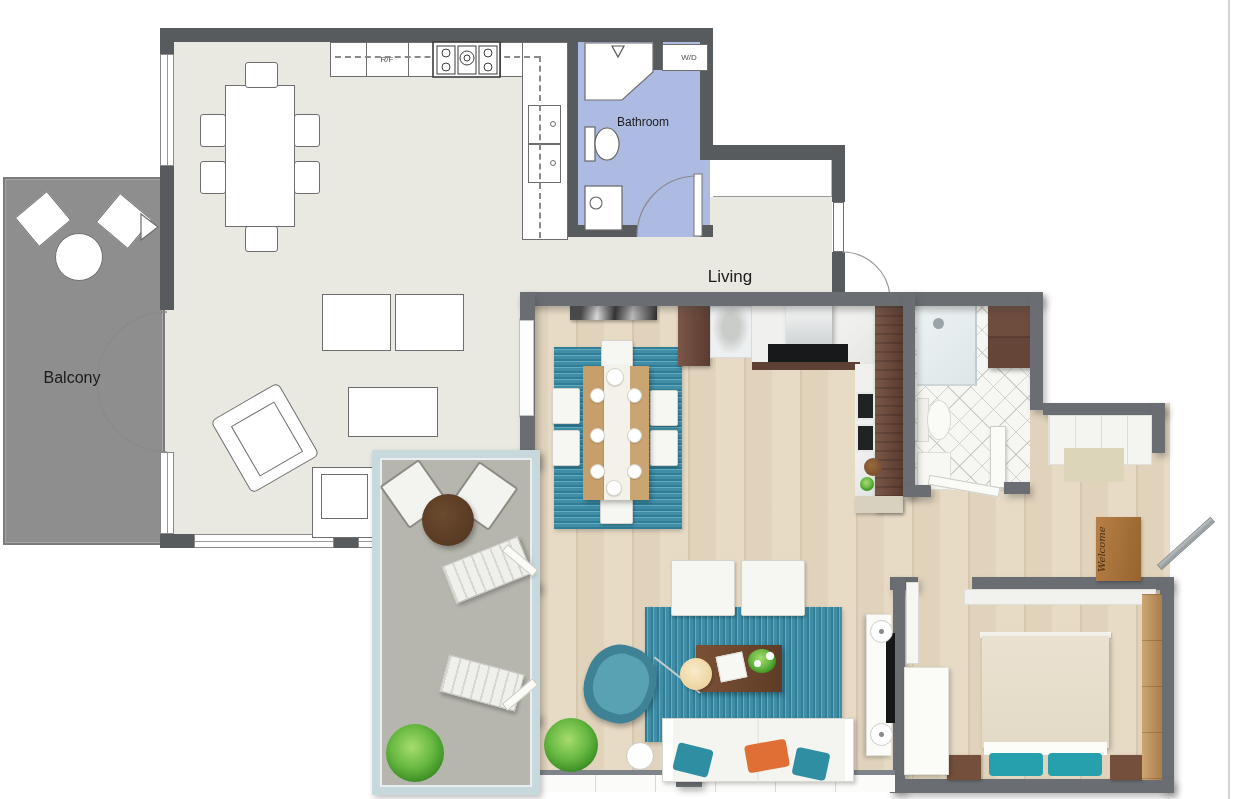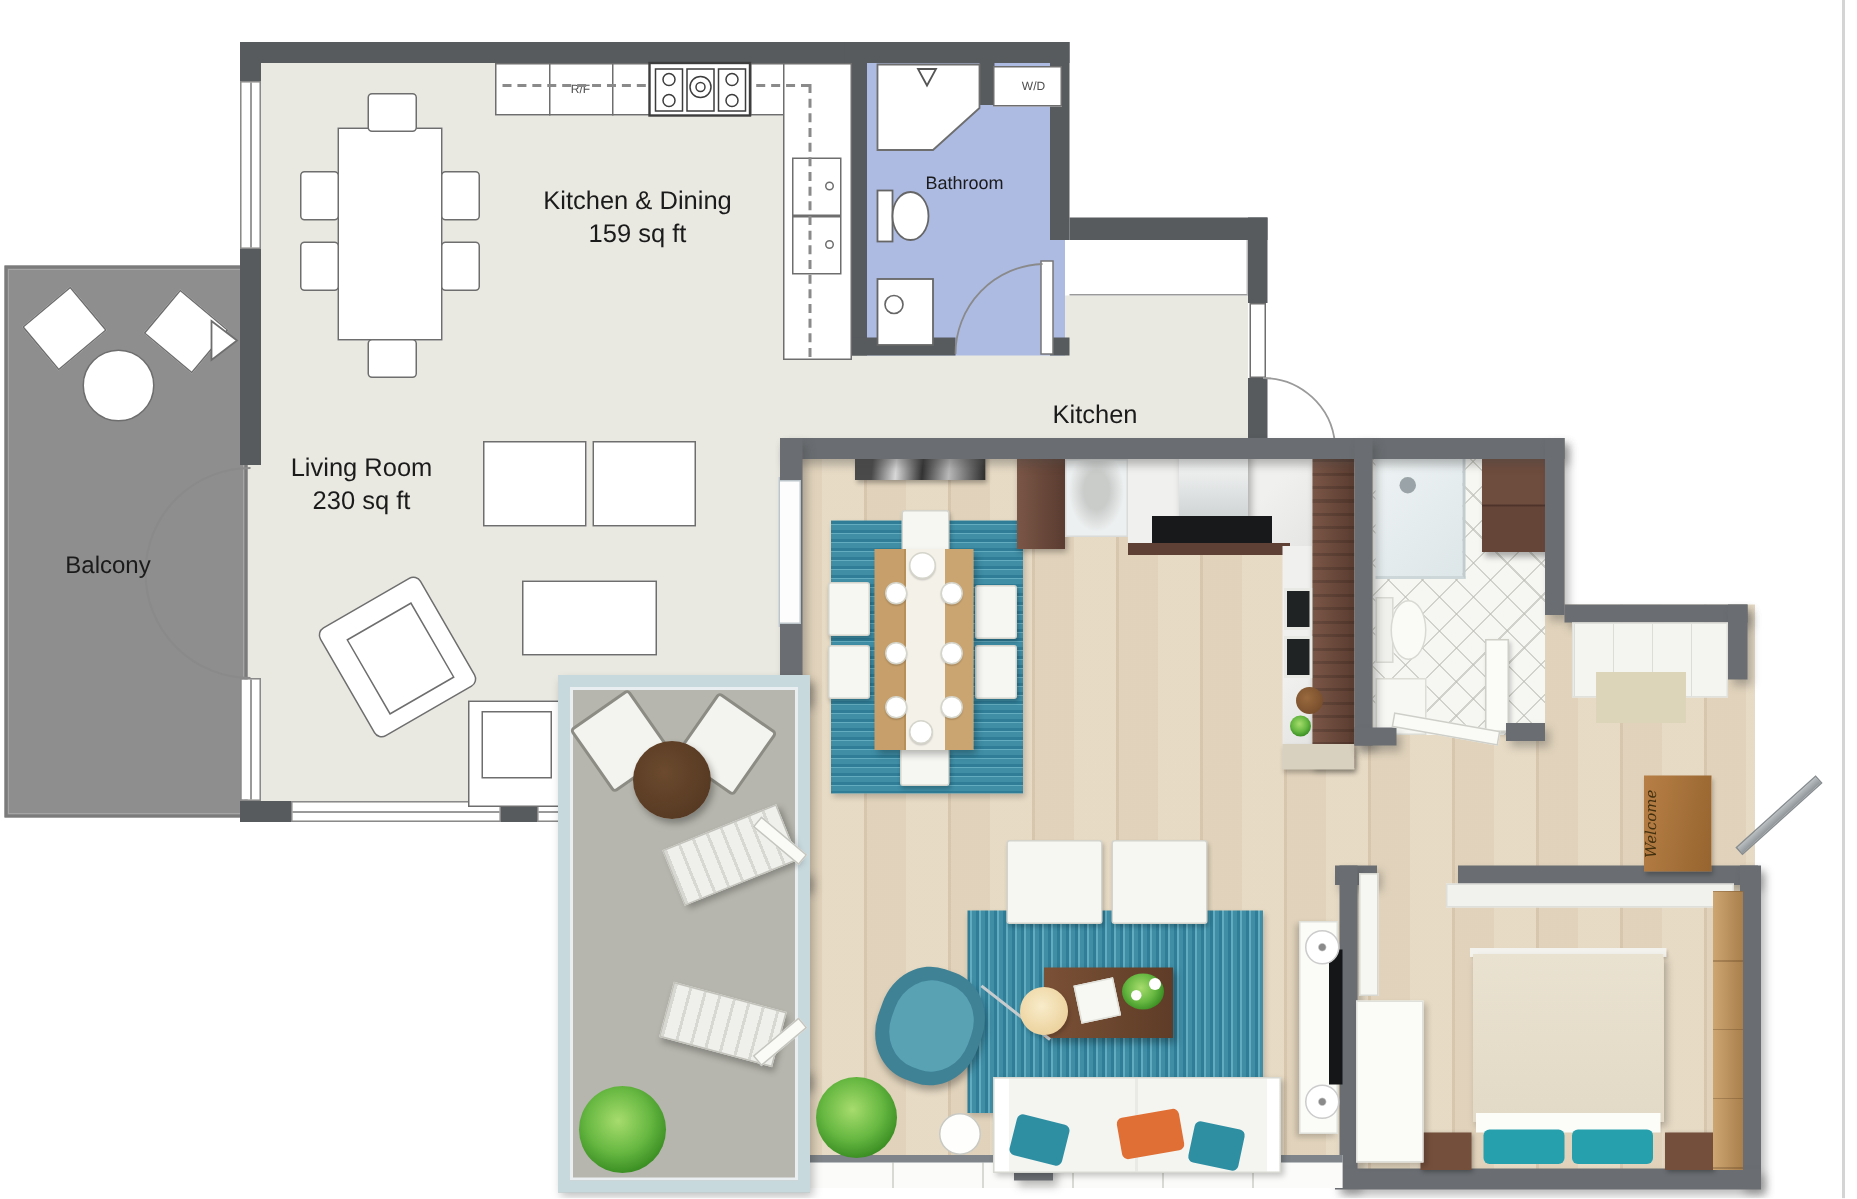--- a/index.html
+++ b/index.html
@@ -127,31 +127,23 @@
       <rect x="458" y="46" width="18" height="28" stroke-width="1"></rect>
       <circle cx="446" cy="53" r="4" fill="none"></circle>
         <circle cx="446" cy="67" r="4" fill="none"></circle>
       <circle cx="488" cy="53" r="4" fill="none"></circle>
         <circle cx="488" cy="67" r="4" fill="none"></circle>
       <circle cx="467" cy="58" r="7" fill="none"></circle>
         <circle cx="467" cy="58" r="3" fill="none"></circle>
     </g>
   </svg>
 
-  <div class="abs lbl" style="left:330px;top:123px;width:190px;font-size:17px;">
-    <span>Kitchen &amp; Dining</span><br>
-    <span>159 sq ft</span>
-  </div>
-  <div class="abs lbl" style="left:162px;top:301px;width:158px;font-size:17px;">
-    <span>Living Room</span><br>
-    <span>230 sq ft</span>
-  </div>
   <div class="abs lbl" style="left:18px;top:368px;width:108px;font-size:16px;">Balcony</div>
   <div class="abs lbl" style="left:583px;top:115px;width:120px;font-size:12px;">Bathroom</div>
-  <div class="abs lbl" style="left:668px;top:266px;width:124px;font-size:17px;">Kitchen</div>
+  <div class="abs lbl" style="left:668px;top:266px;width:124px;font-size:17px;">Living</div>
 
   <div class="abs wood" style="left:520px;top:292px;width:650px;height:500px;"></div>
   <div class="abs" style="left:1043px;top:292px;width:127px;height:111px;background:#fff;"></div>
   <div class="abs tile" style="left:915px;top:306px;width:115px;height:184px;"></div>
 
   <div class="abs" style="left:570px;top:300px;width:87px;height:20px;background:linear-gradient(95deg,#4a4a4a 0 14%,#d8d8d8 32%,#333 52%,#b9b9b9 72%,#2b2b2b);box-shadow:1px 2px 3px rgba(0,0,0,.3);"></div>
   <div class="abs" style="left:519px;top:318px;width:15px;height:100px;background:#fbfdfd;border:1px solid #c0c9cd;"></div>
   <div class="abs rugd" style="left:554px;top:347px;width:128px;height:182px;"></div>
   <div class="abs f3" style="left:601px;top:340px;width:32px;height:28px;"></div>
   <div class="abs f3" style="left:600px;top:498px;width:33px;height:26px;"></div>

